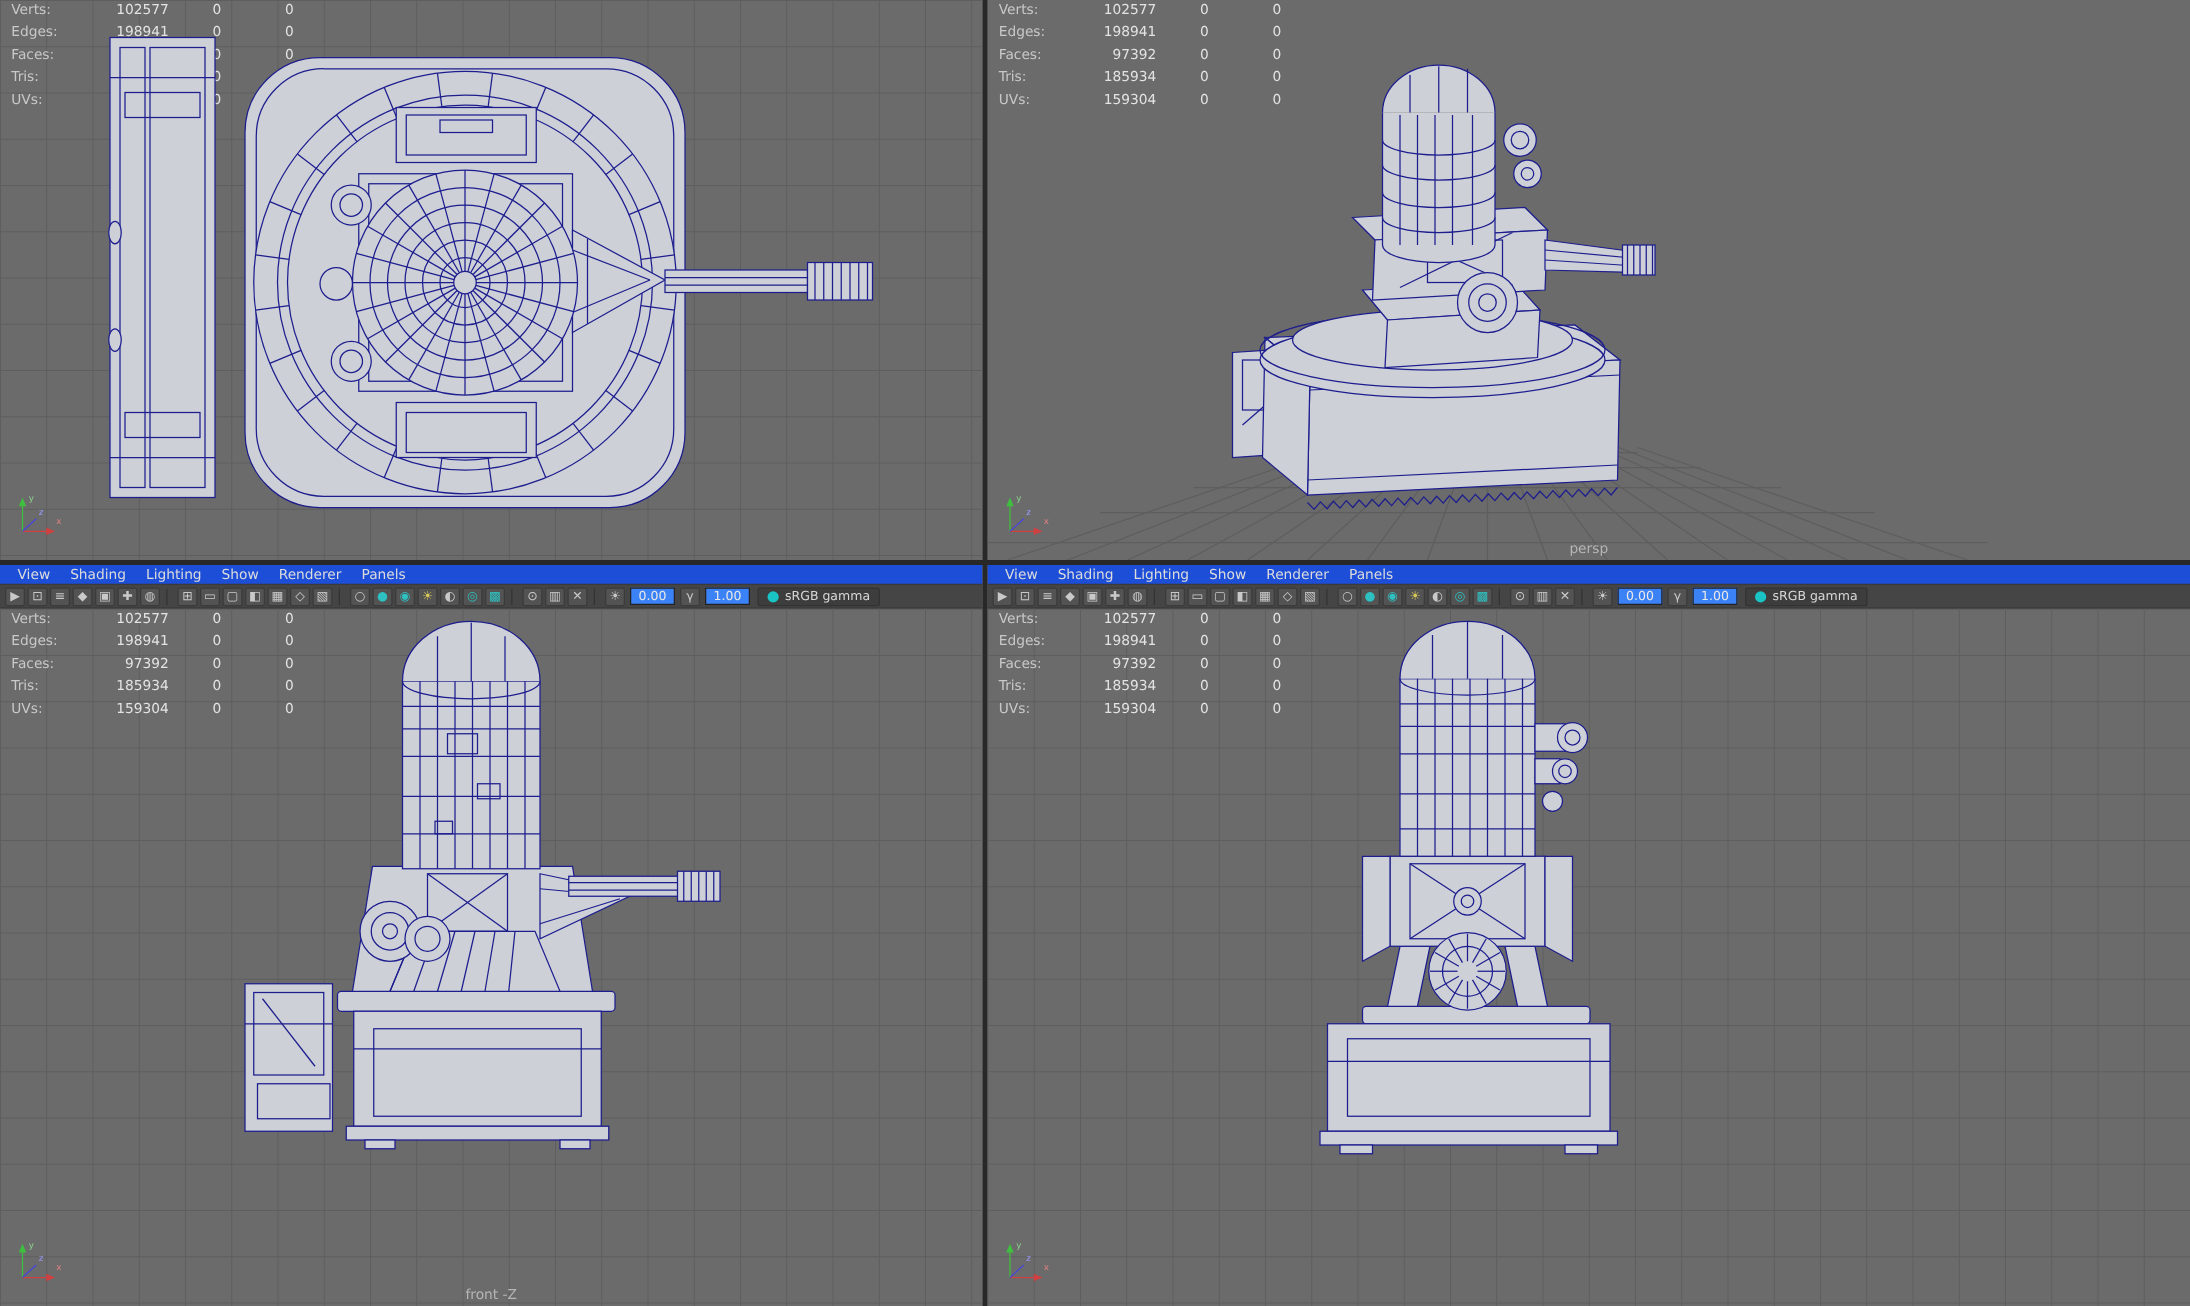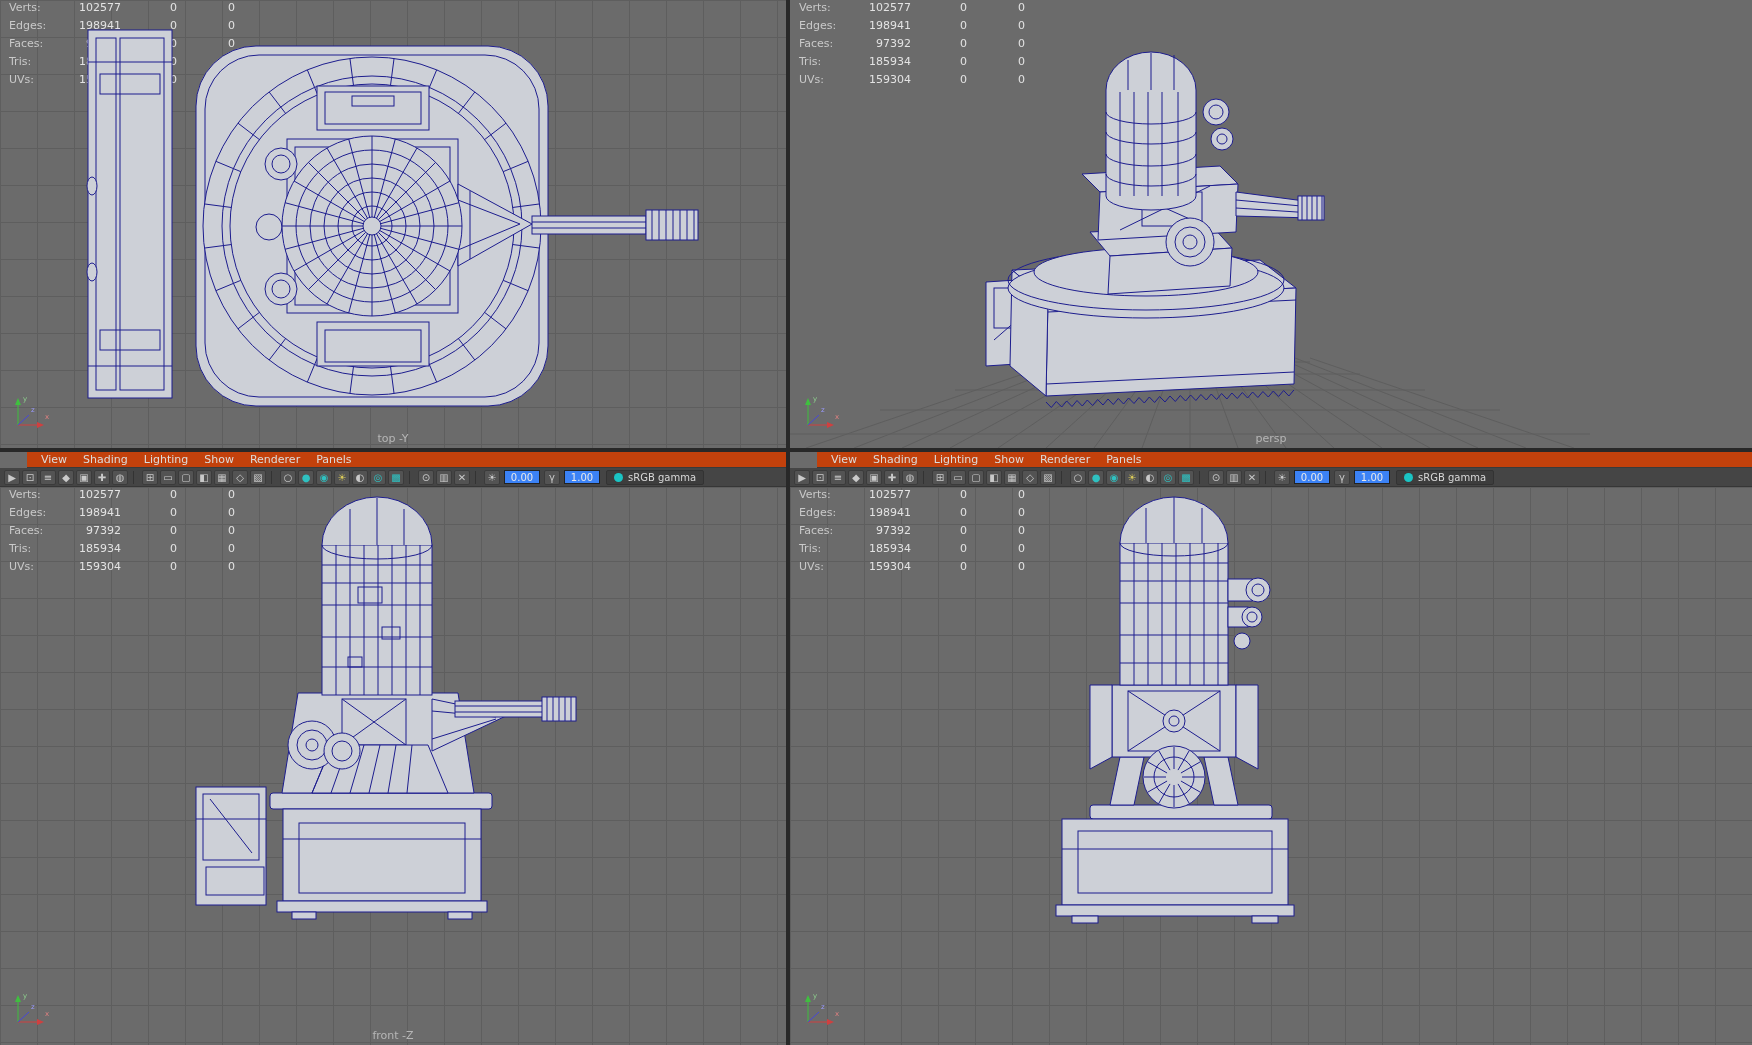--- a/index.html
+++ b/index.html
@@ -7,42 +7,42 @@
               font-family:"DejaVu Sans", sans-serif; }
   .app { width:1392px; height:1045px; display:grid;
          grid-template-columns:786px 962px; grid-template-rows:448px 593px;
          gap:4px; background:#282828; }
   .pane { position:relative; display:flex; flex-direction:column; background:#6b6b6b; overflow:hidden; }
   .canvas { position:relative; flex:1; background-color:#6b6b6b; overflow:hidden; }
   .grid-bg { background-image:
       linear-gradient(#5e5e5e 1px, transparent 1px),
       linear-gradient(90deg,#5e5e5e 1px, transparent 1px);
       background-size:37px 37px; }
-  .menubar { height:16px; background:#c2410c; border-bottom:1px solid #3a3a3a;
-             display:flex; align-items:center; padding-left:6px; flex:none;margin-left:27px; }
+  .menubar { height:16px; background:#1d4ed8; border-bottom:1px solid #3a3a3a;
+             display:flex; align-items:center; padding-left:6px; flex:none; }
   .menu-item { font-size:11px; color:#dcdcdc; padding:0 8px; cursor:default; }
   .toolbar { height:19px; background:#454545; border-bottom:1px solid #363636;
              display:flex; align-items:center; padding:0 4px; gap:2px; flex:none; }
   .tb-group { display:flex; align-items:center; gap:2px; }
   .tb-icon { width:16px; height:15px; font-size:10px; line-height:14px; text-align:center;
              color:#c9c9c9; background:#535353; border:1px solid #3b3b3b; border-radius:2px;
              overflow:hidden; flex:none; }
   .tb-sep { width:4px; height:13px; border-left:1px solid #333; margin:0 3px; flex:none; }
   .tb-input { width:36px; height:14px; background:#3b82f6; border:1px solid #222;
               color:#e8e8e8; font-size:10px; text-align:center; margin:0 2px;
               font-family:"DejaVu Sans", sans-serif; }
   .cs-chip { display:flex; align-items:center; gap:5px; height:15px; background:#3d3d3d;
              border:1px solid #333; border-radius:2px; padding:0 7px; font-size:10px;
              color:#d8d8d8; margin-left:2px; white-space:nowrap; }
   .cs-dot { width:9px; height:9px; border-radius:50%; background:#1ac4c4; flex:none; }
   .hud { position:absolute; top:1px; left:9px; z-index:3; font-size:11px; color:#c9c9c9; }
   .hud-row { position:relative; height:18px; width:240px; }
   .hud-label { position:absolute; left:0; }
   .hud-v { position:absolute; text-align:right; color:#e3e3e3; }
-  .hud-v1 { left:34px; width:78px; }
+  .hud-v1 { left:48px; width:78px; }
   .hud-v2 { left:122px; width:46px; }
   .hud-v3 { left:180px; width:46px; }
   .view-label { position:absolute; bottom:3px; left:0; width:100%; text-align:center;
                 font-size:11px; color:#b6b6b6; z-index:3; }
   .gizmo { position:absolute; left:6px; bottom:13px; z-index:3; }
   .model { position:absolute; left:0; top:0; width:100%; height:100%; z-index:1; }
   .model line, .model path, .model rect, .model circle, .model ellipse, .model polygon {
       stroke:#1d1d8e; stroke-width:1; fill:none; }
   .model .f  { fill:#cdd0d7; }
   .model .g line { stroke:#5e5e5e; }
@@ -188,21 +188,20 @@
       <svg class="gizmo" width="46" height="48">
           <line x1="12" y1="38" x2="12" y2="17" stroke="#3fbf3f"></line>
           <polygon points="12,11 9,18 15,18" fill="#3fbf3f" stroke="none"></polygon>
           <line x1="12" y1="38" x2="32" y2="38" stroke="#d04040"></line>
           <polygon points="38,38 31,35 31,41" fill="#d04040" stroke="none"></polygon>
           <line x1="12" y1="38" x2="23" y2="28" stroke="#4646dd"></line>
           <text x="17" y="14" fill="#8ed08e" font-size="7" stroke="none" font-family="DejaVu Sans, sans-serif">y</text>
           <text x="39" y="32" fill="#e08080" font-size="7" stroke="none" font-family="DejaVu Sans, sans-serif">x</text>
           <text x="25" y="25" fill="#9a9aff" font-size="7" stroke="none" font-family="DejaVu Sans, sans-serif">z</text>
         </svg>
-      <div class="view-label">top -Y</div>
     </div>
   </div>
 
   <div class="pane">
     <div class="canvas">
       <svg class="model" id="m-persp" viewBox="0 0 962 448" width="962" height="448">
           <g class="g">
             <line x1="280" y1="358" x2="16" y2="448" class=""></line>
             <line x1="295" y1="358" x2="64" y2="448" class=""></line>
             <line x1="310" y1="358" x2="112" y2="448" class=""></line>

